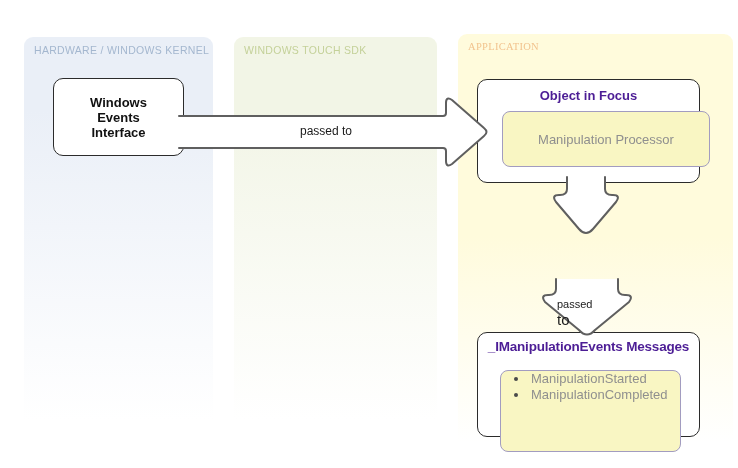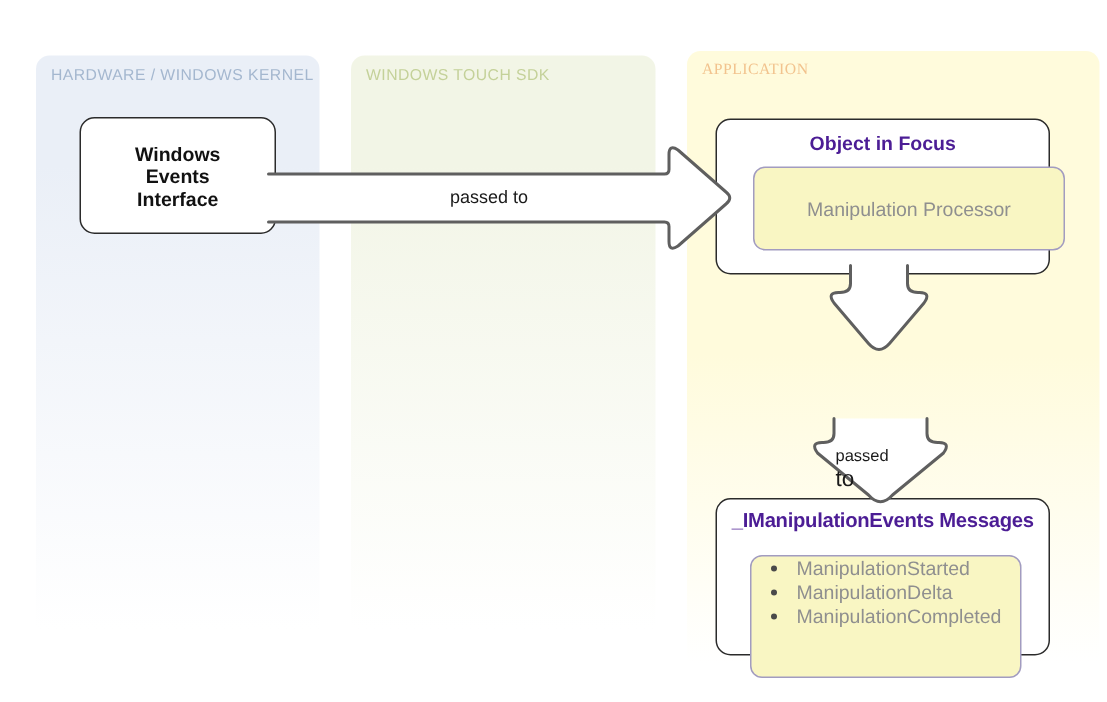--- a/index.html
+++ b/index.html
@@ -83,24 +83,20 @@
 
   <div class="box imi">
     <div class="box-title">_IManipulationEvents Messages</div>
     <div class="yellow evlist">
       <div class="li">
         <span class="dot"></span>
         <span>ManipulationStarted</span>
       </div>
       <div class="li">
         <span class="dot"></span>
-        <span>ManipulationDelta</span>
-      </div>
-      <div class="li">
-        <span class="dot"></span>
         <span>ManipulationCompleted</span>
       </div>
     </div>
   </div>
 
   <svg class="arrows" width="738" height="468" viewBox="0 0 738 468" aria-hidden="true">
     <g>
       <path class="afill" d="M179,116 L443,116 Q446,116 446,113 L446,103 Q446,96 452,100 L484,128 Q489,132 484,136 L452,164 Q446,168 446,161 L446,151 Q446,148 443,148 L179,148 L179,116 Z"></path>
       <path class="astroke" d="M179,116 L443,116 Q446,116 446,113 L446,103 Q446,96 452,100 L484,128 Q489,132 484,136 L452,164 Q446,168 446,161 L446,151 Q446,148 443,148 L179,148"></path>
     </g>

